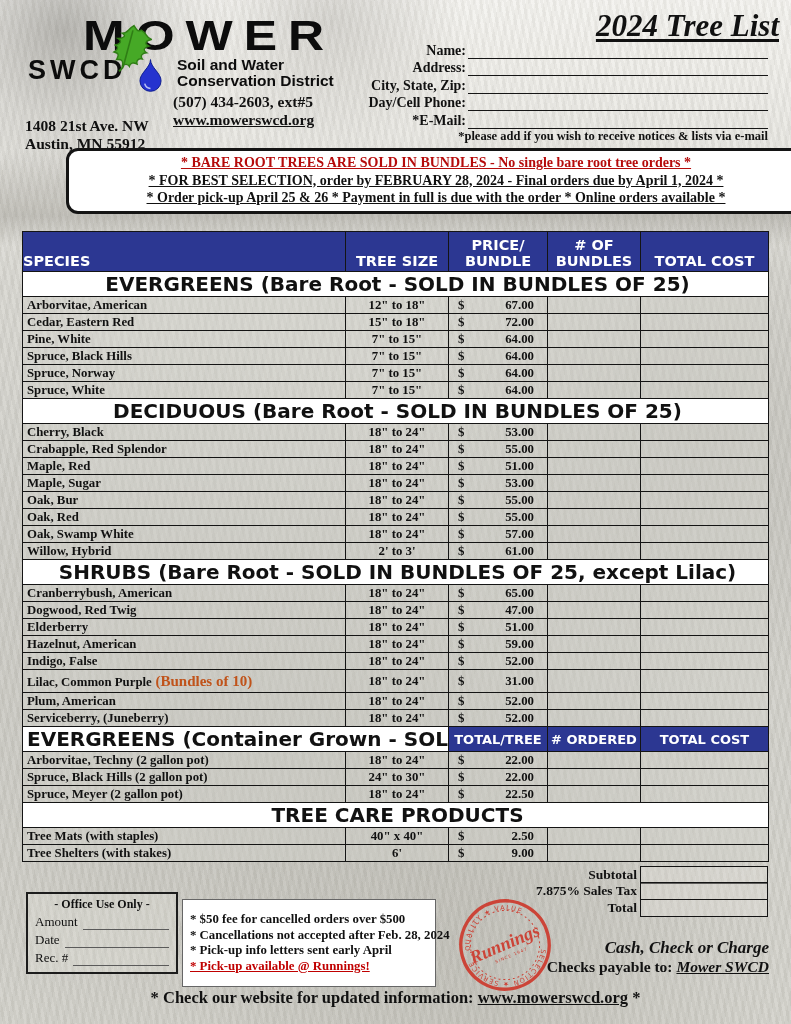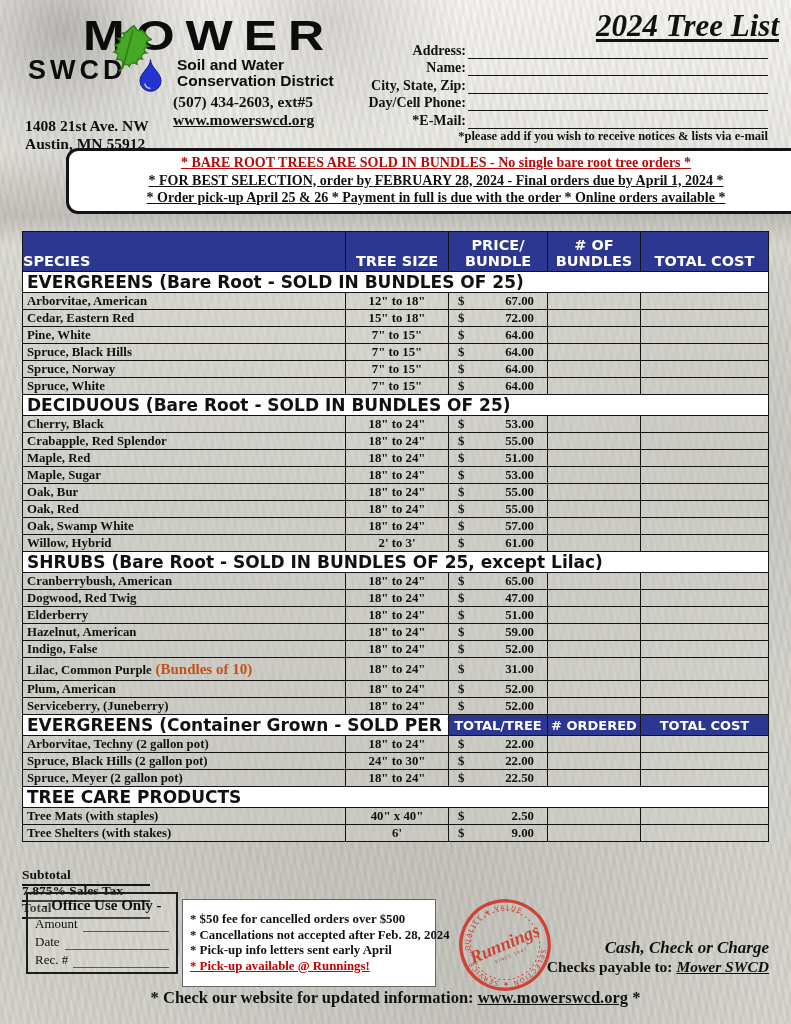--- a/index.html
+++ b/index.html
@@ -50,42 +50,42 @@
 
   
   table.order { position:absolute; left:22px; top:231px; width:746px; border-collapse:collapse; table-layout:fixed; }
   table.order th, table.order td { border:1.3px solid #141414; overflow:hidden; }
   thead th { background:#2c3792; color:#fff; font-family:"DejaVu Sans", sans-serif; font-weight:700;
     height:40px; vertical-align:bottom; font-size:14.5px; padding:0 0 2px 0;
     border:1.3px solid #2c3792; border-left:2px solid #d8d7d2; }
   thead th:first-child { border-left:1.3px solid #141414; text-align:left; }
   thead th .hl { display:block; line-height:16px; text-align:center; }
   tr.section-row td { background:#fff; font-family:"DejaVu Sans", sans-serif; font-weight:700;
-    font-size:17px; height:19px; padding:0 0 0 4px; white-space:nowrap; }
+    font-size:20px; height:19px; padding:0 0 0 4px; white-space:nowrap;text-align:center; }
   tr.section-row td.blue-head { background:#2c3792; color:#fff; text-align:center; font-size:13px; padding:0; }
   tr.data-row { height:17px; }
   tr.data-row.row-tall { height:23px; }
   tr.data-row td { background:rgba(213,212,205,0.42); padding:0; }
   td.c-species { font-weight:700; font-size:12.8px; padding-left:4px !important; white-space:nowrap; }
   .species-note { color:#c0531a; font-size:15px; font-weight:700; }
   td.c-size { text-align:center; font-weight:700; font-size:12.8px; }
   .price-wrap { display:flex; justify-content:space-between; padding:0 13px 0 9px;
     font-weight:700; font-size:12.8px; }
 
   
   .totals { position:absolute; left:22px; top:866px; width:746px; }
-  .total-row { display:flex; justify-content:flex-start; height:18px; margin-top:-1.6px;flex-direction:column; }
+  .total-row { display:flex; justify-content:flex-end; height:18px; margin-top:-1.6px; }
   .total-row:first-child { margin-top:0; }
   .total-label { font-weight:700; font-size:13.5px; line-height:18px; padding-right:3px; }
   .total-box { width:128px; border:1.6px solid #141414; background:rgba(228,227,221,0.35); }
 
   
   .office { position:absolute; left:26px; top:892px; width:152px; height:82px;
     border:2.5px solid #1c1c1c; background:rgba(236,235,229,0.22); padding:3px 7px; }
-  .office-title { text-align:center; font-weight:700; font-size:15px; }
+  .office-title { text-align:center; font-weight:700; font-size:12px; }
   .office-row { display:flex; align-items:flex-end; height:17px; margin-top:1px; font-size:13px; }
   .office-line { flex:1; border-bottom:1.4px solid #5a5a5a; margin-left:5px; height:11px; }
 
   .notes { position:absolute; left:182px; top:899px; width:254px; background:#fff;
     border:1px solid #666; padding:12px 7px; }
   .notes div { font-weight:700; font-size:12.8px; line-height:15.5px; white-space:nowrap; }
   .notes .highlight { color:#c00000; text-decoration:underline; }
 
   .stamp { position:absolute; left:457px; top:897px; width:96px; height:96px;
     transform:rotate(-14deg); opacity:.92; }
@@ -125,25 +125,25 @@
     <div>Austin,  MN 55912</div>
   </div>
   <div class="contact">
     <div>(507) 434-2603, ext#5</div>
     <div class="site">www.mowerswcd.org</div>
   </div>
 
   <div class="title">2024 Tree List</div>
   <div class="fields" id="fields">
       <div class="field-row">
+        <span class="field-label">Name:</span>
+        <span class="field-line"></span>
+      </div>
+      <div class="field-row">
         <span class="field-label">Address:</span>
-        <span class="field-line"></span>
-      </div>
-      <div class="field-row">
-        <span class="field-label">Name:</span>
         <span class="field-line"></span>
       </div>
       <div class="field-row">
         <span class="field-label">City, State, Zip:</span>
         <span class="field-line"></span>
       </div>
       <div class="field-row">
         <span class="field-label">Day/Cell Phone:</span>
         <span class="field-line"></span>
       </div>

